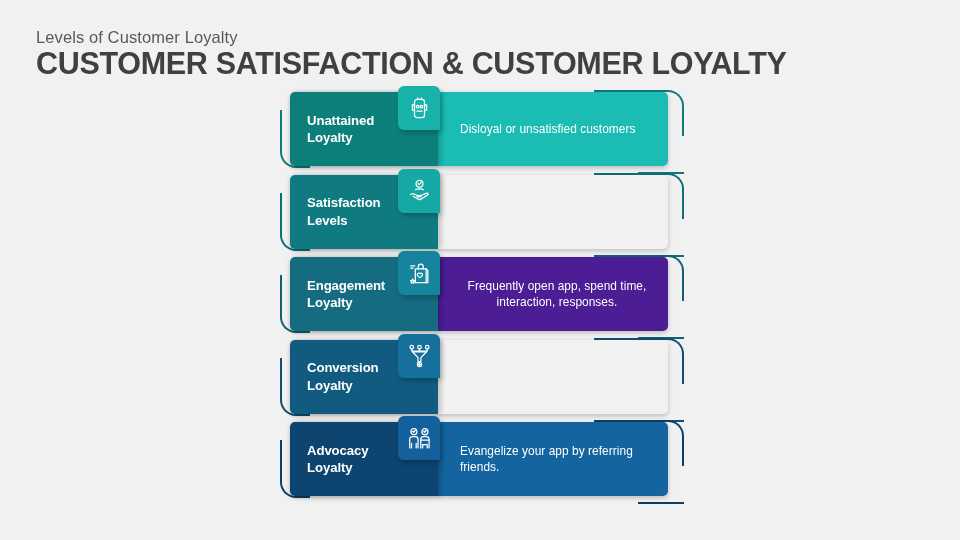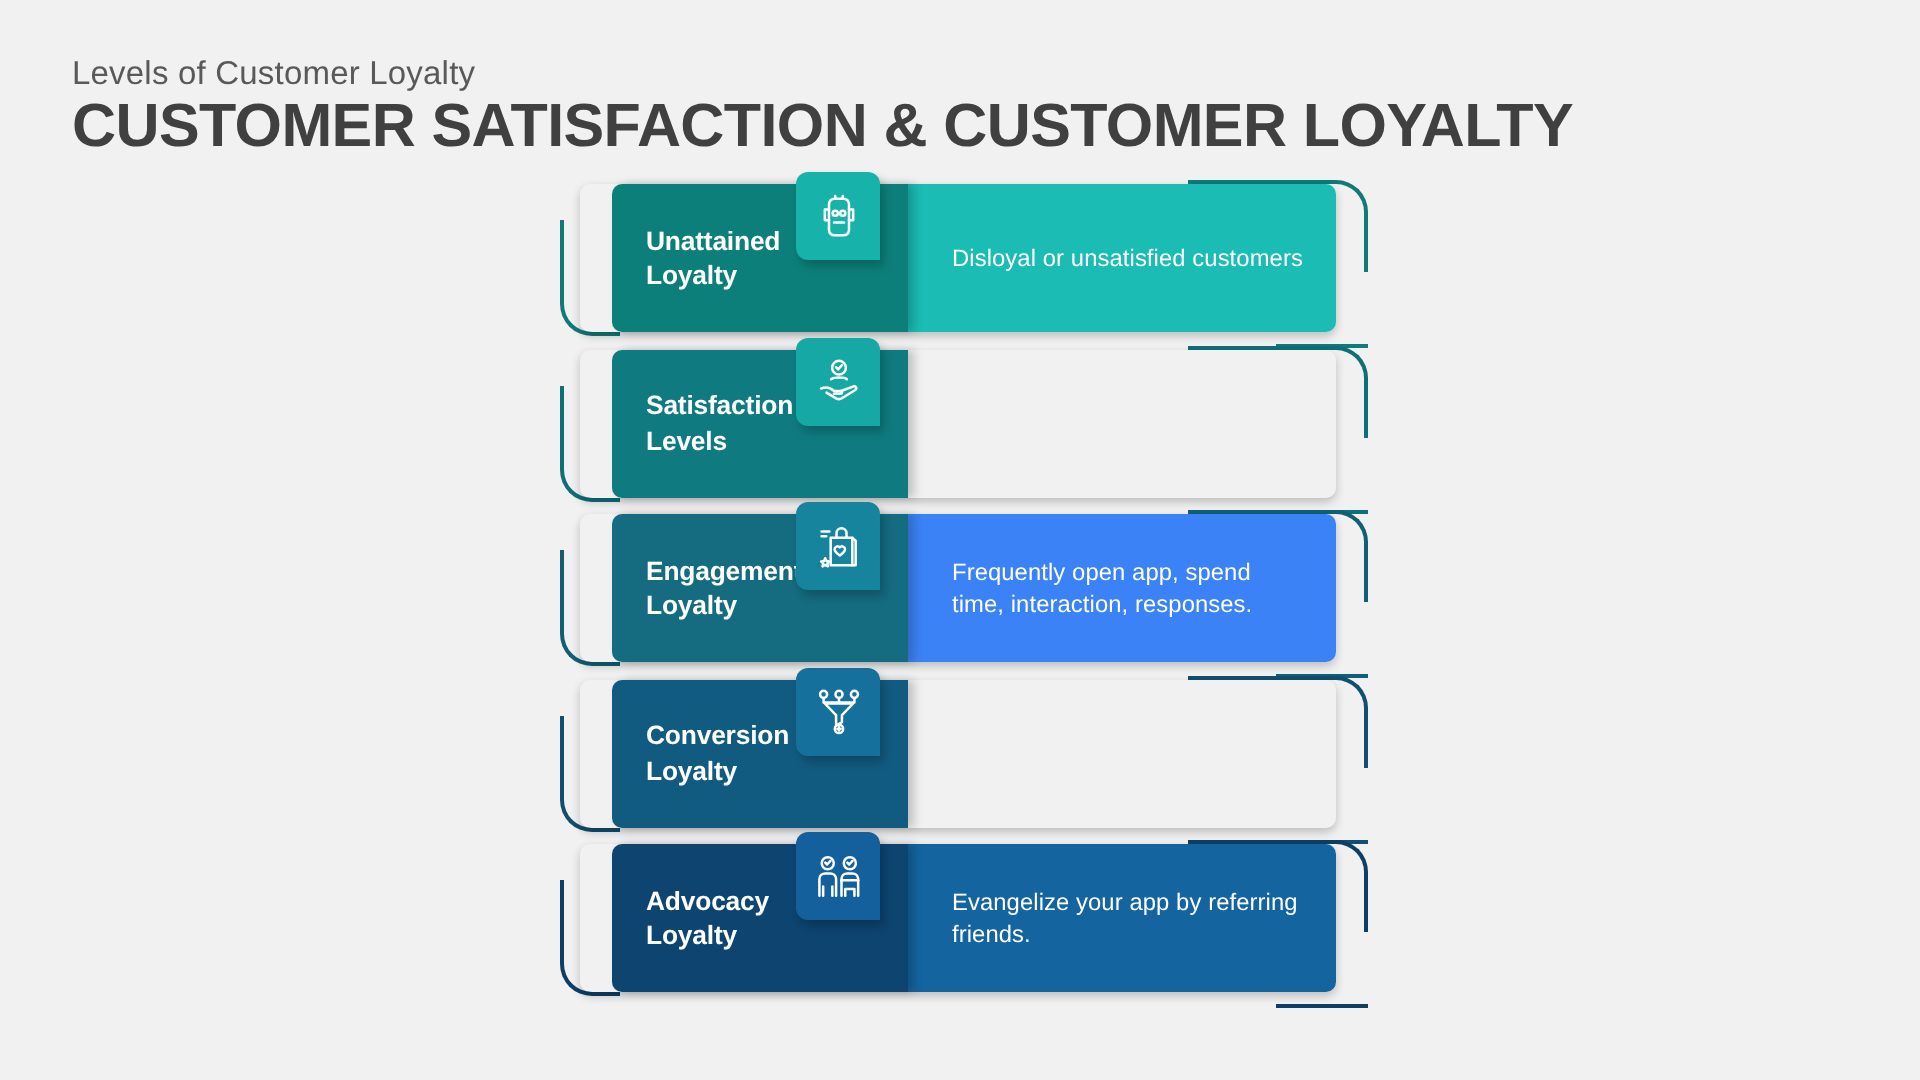--- a/index.html
+++ b/index.html
@@ -91,21 +91,20 @@
   .card {
     position: absolute;
     left: 14px;
     top: 4px;
     right: 18px;
     height: 74px;
     display: flex;
     border-radius: 5px;
     overflow: visible;
     box-shadow: 0 2px 5px rgba(0,0,0,0.22);
-    padding-left: 16px;
   }
   .label-panel {
     width: 148px;
     flex: none;
     border-radius: 5px 0 0 5px;
     display: flex;
     align-items: center;
     box-sizing: border-box;
     padding-left: 17px;
     position: relative;
@@ -215,21 +214,21 @@
     </div>
     <div class="row" style="top: 165px;">
     <div class="bracket-left" style="border-color: rgb(18, 95, 116);"></div>
     <div class="bracket-right-top" style="border-color: rgb(18, 95, 116);"></div>
     <div class="bracket-right-bot" style="background: rgb(18, 95, 116);"></div>
     <div class="card">
       <div class="label-panel" style="background: rgb(21, 107, 128);">
         <div class="label-text">Engagement
 Loyalty</div>
       </div>
-      <div class="desc-panel" style="background: #3b82f6;">
+      <div class="desc-panel" style="background: #4c1d95; text-align: center;">
         <div class="desc-text">Frequently open app, spend time, interaction, responses.</div>
       </div>
       <div class="icon-badge" style="background: rgb(22, 132, 156);">
 
     <svg viewBox="0 0 24 24" fill="none" stroke="#ffffff" stroke-width="1.2" stroke-linecap="round" stroke-linejoin="round">
       <path d="M8 7.6h10.4v13.2H8z"></path>
       <path d="M10.8 7.6V5.4a2.4 2.4 0 014.8 0v2.2"></path>
       <path d="M18.4 7.6l1.6 1.4v11.8h-1.6"></path>
       <path d="M12.4 12.2c.9-1 2.5-.4 2.5.9 0 1.2-1.6 2.3-2.5 3-1-.7-2.5-1.8-2.5-3 0-1.3 1.6-1.9 2.5-.9z"></path>
       <path d="M3.6 4.6h3.8M3.6 6.8h2.3"></path>

